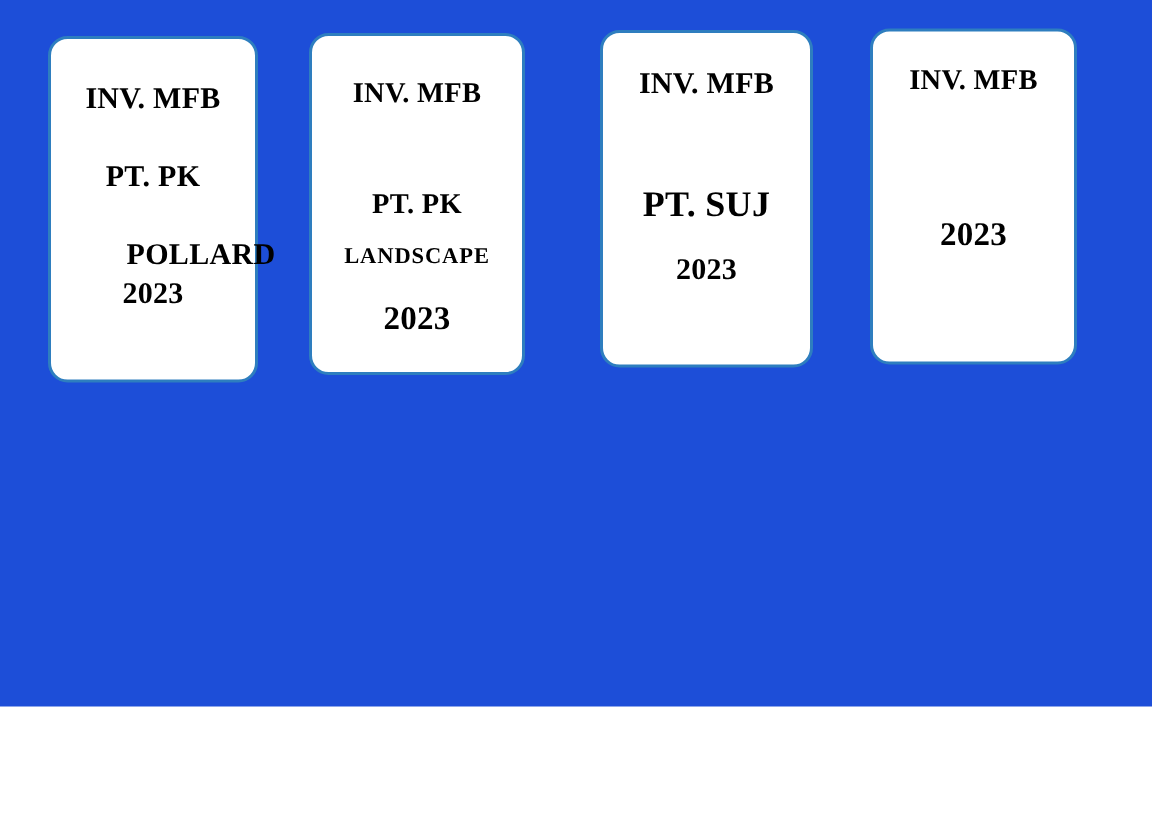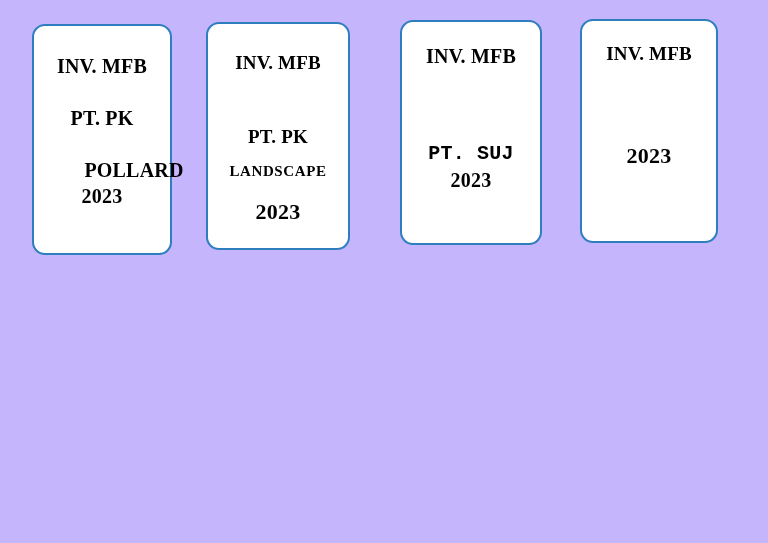--- a/index.html
+++ b/index.html
@@ -13,22 +13,22 @@
     background: #ffffff;
     font-family: "Liberation Serif", "DejaVu Serif", serif;
     overflow: hidden;
     position: relative;
   }
   #sheet {
     position: absolute;
     left: 0;
     top: 0;
     width: 768px;
-    height: 543px;
-    background: #c4b5fd;
+    height: 471px;
+    background: #1d4ed8;
   }
   .label-card {
     position: absolute;
     box-sizing: border-box;
     background: #ffffff;
     border: 2px solid #2e7ebf;
     border-radius: 13px;
     display: block;
   }
   .line {
@@ -54,21 +54,21 @@
   
   #card-2 { left: 206px; top: 22px;  width: 144px; height: 228px; }
   #card-2 .l1 { top: 29px;  font-size: 19px; }
   #card-2 .l2 { top: 103px; font-size: 19px; }
   #card-2 .l3 { top: 140px; font-size: 15px; letter-spacing: 0.6px; }
   #card-2 .l4 { top: 176px; font-size: 22px; }
 
   
   #card-3 { left: 400px; top: 20px;  width: 142px; height: 225px; }
   #card-3 .l1 { top: 24px;  font-size: 20px; }
-  #card-3 .l2 { top: 121px; font-size: 20px; font-family: Liberation Mono, monospace; }
+  #card-3 .l2 { top: 103px; font-size: 24px; }
   #card-3 .l3 { top: 148px; font-size: 20px; }
 
   
   #card-4 { left: 580px; top: 19px;  width: 138px; height: 224px; }
   #card-4 .l1 { top: 23px;  font-size: 19px; }
   #card-4 .l2 { top: 93px;  font-size: 22px; }
   #card-4 .l3 { top: 123px; font-size: 22px; }
 </style>
 </head>
 <body>

